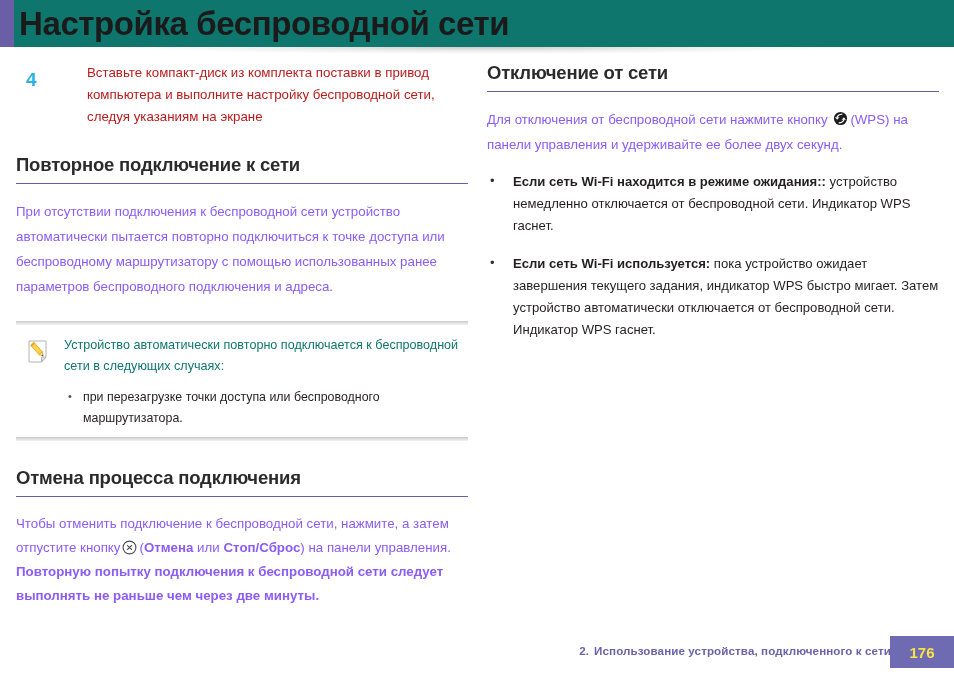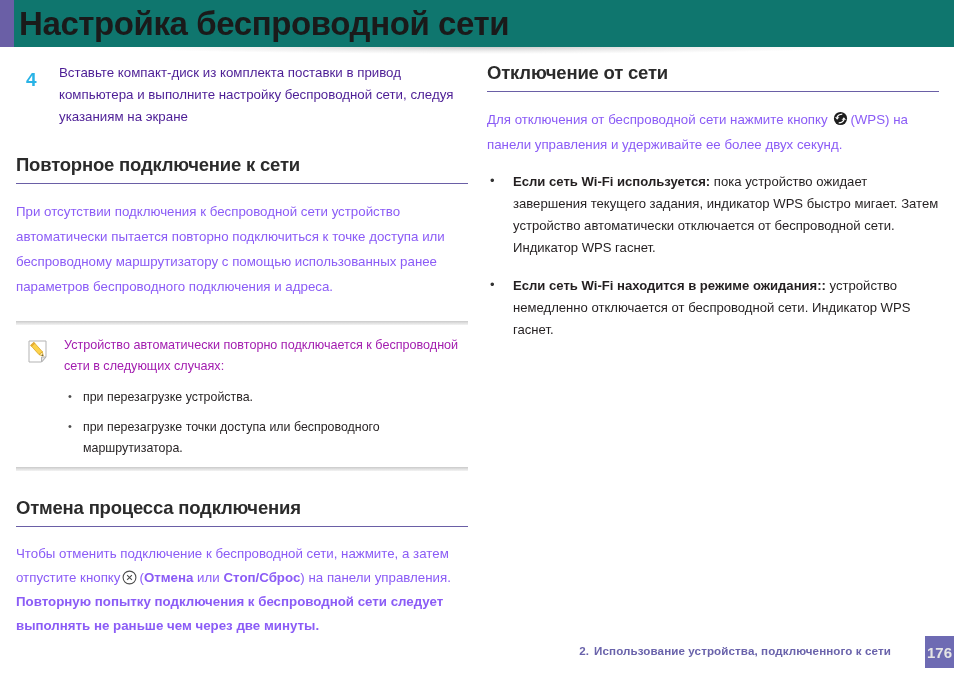--- a/index.html
+++ b/index.html
@@ -81,21 +81,22 @@
     left: 10px;
     top: 8px;
     font-size: 19px;
     font-weight: bold;
     color: #29b3e6;
     line-height: 1;
   }
   .step-text {
     font-size: 13.3px;
     line-height: 22px;
-    color: #4c1d95;
+    color: #b91c1c;
+    margin-left: 28px;
   }
 
   
   .section-heading {
     font-size: 18.5px;
     font-weight: bold;
     color: #2b2b2b;
     margin: 26px 0 0 0;
     padding-bottom: 7px;
     letter-spacing: -0.2px;
@@ -142,21 +143,21 @@
   .note-icon {
     position: absolute;
     left: 10px;
     top: 4px;
     width: 26px;
     height: 26px;
   }
   .note-text {
     font-size: 12.6px;
     line-height: 21px;
-    color: #a21caf;
+    color: #0f766e;
     margin: 0;
   }
   .note-list {
     margin: 10px 0 0 0;
     padding: 0;
     list-style: none;
   }
   .note-list li {
     position: relative;
     padding-left: 19px;
@@ -230,24 +231,24 @@
     font-weight: bold;
     color: #6a63ab;
     white-space: nowrap;
     letter-spacing: 0.1px;
   }
   .footer-chapter-num { margin-right: 5px; }
   .page-badge {
     position: absolute;
     right: 0;
     bottom: 7px;
-    width: 29px;
+    width: 64px;
     height: 32px;
     background: #6e6bb3;
-    color: #e5e5e5;
+    color: #fde047;
     font-size: 15px;
     font-weight: bold;
     display: flex;
     align-items: center;
     justify-content: center;
   }
 </style>
 </head>
 <body>
 
@@ -281,21 +282,20 @@
             <g transform="rotate(-42 13 12)">
               <rect x="10.6" y="2.6" width="4.4" height="12.2" fill="#fcd24b" stroke="#d8a21c" stroke-width="0.7"></rect>
               <polygon points="10.6,14.8 15,14.8 12.8,18.6" fill="#f8e9a8" stroke="#d8a21c" stroke-width="0.7"></polygon>
               <polygon points="11.9,16.9 13.7,16.9 12.8,18.6" fill="#4a4a4a"></polygon>
               <rect x="10.6" y="2.0" width="4.4" height="1.6" fill="#e8a93a" stroke="#d8a21c" stroke-width="0.5"></rect>
             </g>
           </svg>
         </span>
         <p class="note-text">Устройство автоматически повторно подключается к беспроводной сети в следующих случаях:</p>
         <ul class="note-list">
-          <li>при перезагрузке устройства.</li>
           <li>при перезагрузке точки доступа или беспроводного маршрутизатора.</li>
         </ul>
       </div>
     </div>
 
     <h2 class="section-heading">Отмена процесса подключения</h2>
     <div class="section-rule"></div>
 
     <p class="body tight"><span>Чтобы отменить подключение к беспроводной сети, нажмите, а затем отпустите кнопку</span><span class="inline-icon icon-cancel"><svg width="15" height="15" viewBox="0 0 15 15" xmlns="http://www.w3.org/2000/svg">
             <circle cx="7.5" cy="7.5" r="6.4" fill="none" stroke="#4d4d4d" stroke-width="1.1"></circle>
@@ -311,22 +311,22 @@
     <div class="section-rule"></div>
 
     <p class="body"><span>Для отключения от беспроводной сети нажмите кнопку</span>
       <span class="inline-icon icon-wps"><svg width="15" height="15" viewBox="0 0 16 16" xmlns="http://www.w3.org/2000/svg">
             <circle cx="8" cy="8" r="7" fill="#1d1d1d"></circle>
             <path d="M9.9 2.6 C6.4 2.9 4.0 4.6 3.6 7.0 L2.0 6.3 L4.4 9.4 L6.9 6.4 L5.0 6.9 C5.5 5.2 7.3 4.2 9.9 4.0 Z" fill="#ffffff"></path>
             <path d="M6.1 13.4 C9.6 13.1 12.0 11.4 12.4 9.0 L14.0 9.7 L11.6 6.6 L9.1 9.6 L11.0 9.1 C10.5 10.8 8.7 11.8 6.1 12.0 Z" fill="#ffffff"></path>
           </svg></span><span>(WPS) на панели управления и удерживайте ее более двух секунд.</span></p>
 
     <ul class="bullets">
+      <li><span class="bold">Если сеть Wi-Fi находится в режиме ожидания::</span><span> устройство немедленно отключается от беспроводной сети. Индикатор WPS гаснет.</span></li>
       <li><span class="bold">Если сеть Wi-Fi используется:</span><span> пока устройство ожидает завершения текущего задания, индикатор WPS быстро мигает. Затем устройство автоматически отключается от беспроводной сети. Индикатор WPS гаснет.</span></li>
-      <li><span class="bold">Если сеть Wi-Fi находится в режиме ожидания::</span><span> устройство немедленно отключается от беспроводной сети. Индикатор WPS гаснет.</span></li>
     </ul>
   </div>
 </div>
 
 <div class="footer">
   <div class="footer-text"><span class="footer-chapter-num">2.</span><span>Использование устройства, подключенного к сети</span></div>
   <div class="page-badge">176</div>
 </div>
 
 </body></html>

